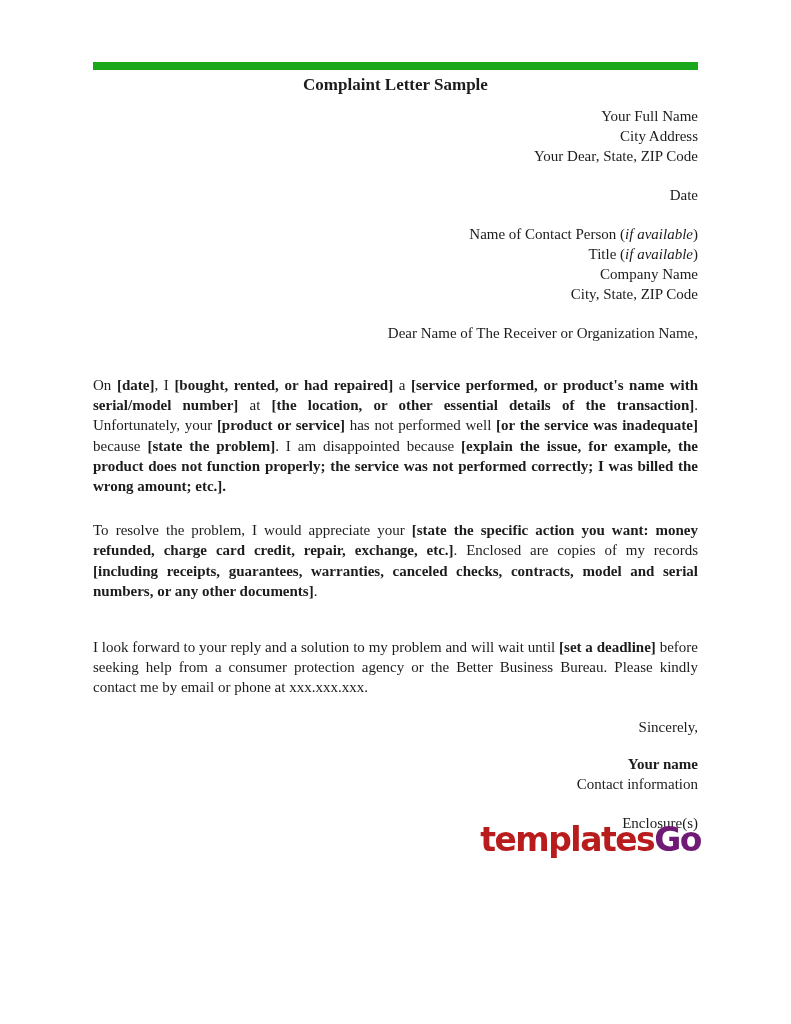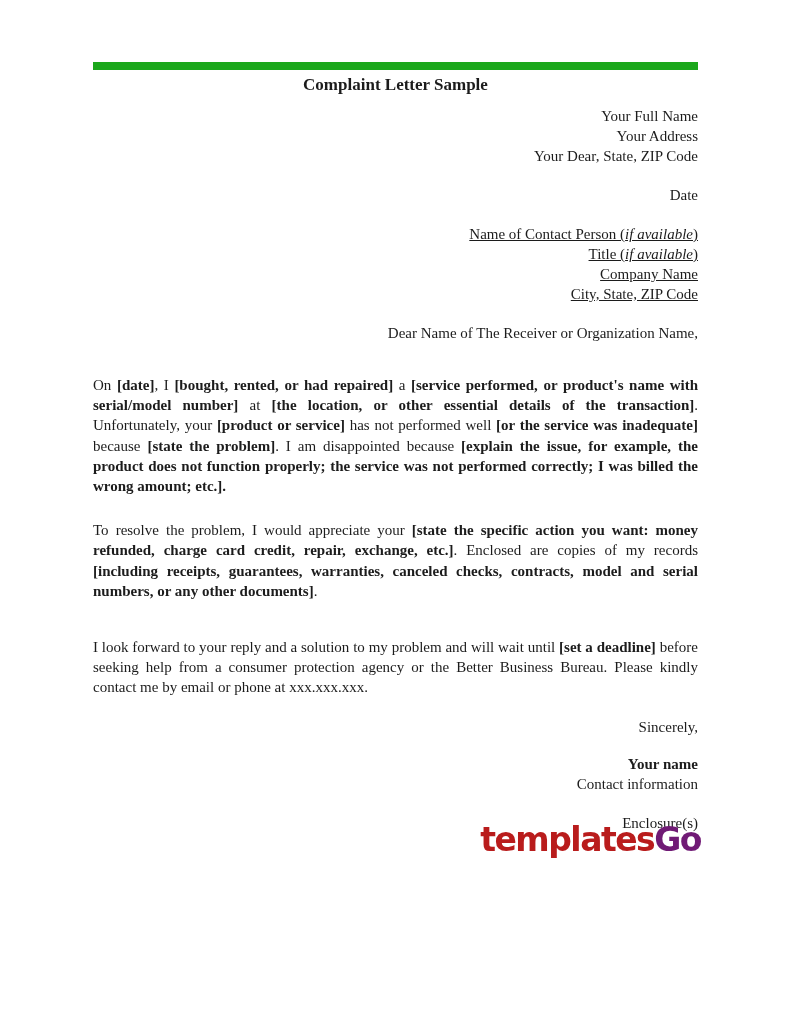--- a/index.html
+++ b/index.html
@@ -25,21 +25,21 @@
   }
   .title {
     font-size: 17px;
     line-height: 24px;
     font-weight: bold;
     text-align: center;
     margin: 0 0 9px 0;
   }
   .line { font-size: 15px; line-height: 20px; text-align: right; }
   .date-line      { margin-top: 19px; }
-  .recipient      { margin-top: 19px; text-decoration: underline; }
+  .recipient      { margin-top: 19px; }
   .salutation     { margin-top: 19px; }
   .para {
     font-size: 15px;
     line-height: 20.2px;
     text-align: justify;
     margin: 0;
   }
   .para-1 { margin-top: 32px; }
   .para-2 { margin-top: 24px; }
   .para-3 { margin-top: 36px; }
@@ -66,21 +66,21 @@
 
 <div class="page">
   <div class="content">
 
     <div class="green-bar"></div>
 
     <h1 class="title">Complaint Letter Sample</h1>
 
     <div>
       <div class="line">Your Full Name</div>
-      <div class="line">Your Address</div>
+      <div class="line">City Address</div>
       <div class="line">Your Dear, State, ZIP Code</div>
     </div>
 
     <div class="line date-line">Date</div>
 
     <div class="recipient">
       <div class="line"><span>Name of Contact Person (</span><span class="i">if available</span><span>)</span></div>
       <div class="line"><span>Title (</span><span class="i">if available</span><span>)</span></div>
       <div class="line"><span>Company Name</span></div>
       <div class="line"><span>City, State, ZIP Code</span></div>

